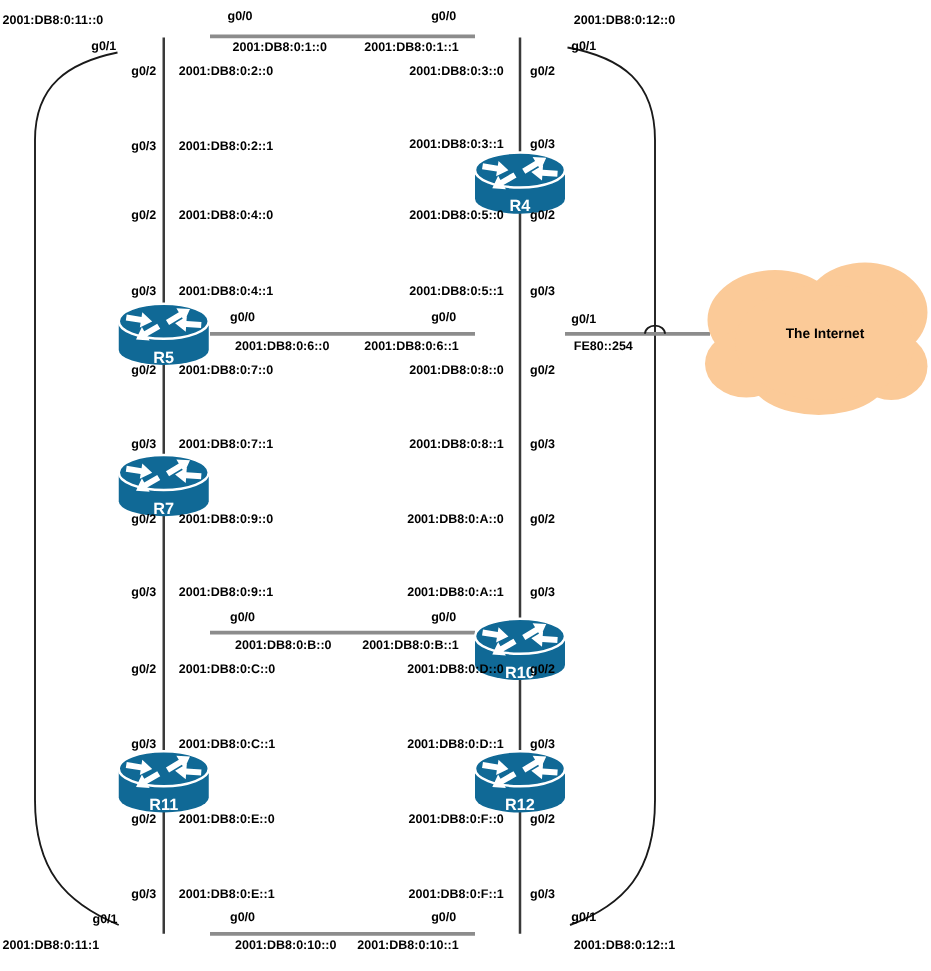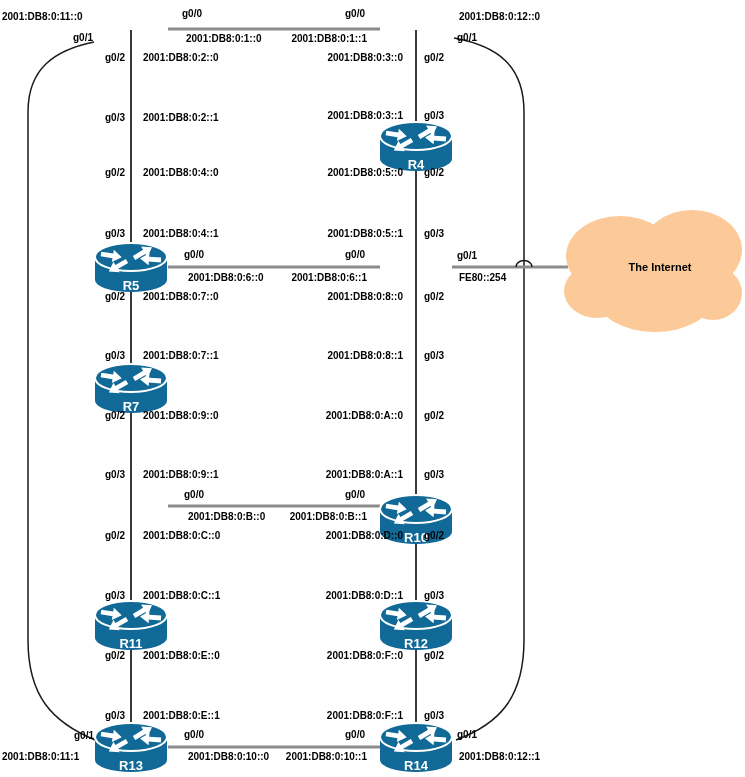--- a/index.html
+++ b/index.html
@@ -77,28 +77,20 @@
         <use href="#router-body" xlink:href="#router-body"></use>
         <text class="rname" x="38" y="49">R10</text>
       </svg></div>
   <div class="r" style="left:93px;top:599px"><svg width="76" height="52" viewBox="0 0 76 52">
         <use href="#router-body" xlink:href="#router-body"></use>
         <text class="rname" x="38" y="49">R11</text>
       </svg></div>
   <div class="r" style="left:378px;top:599px"><svg width="76" height="52" viewBox="0 0 76 52">
         <use href="#router-body" xlink:href="#router-body"></use>
         <text class="rname" x="38" y="49">R12</text>
-      </svg></div>
-  <div class="r" style="left:93px;top:721px"><svg width="76" height="52" viewBox="0 0 76 52">
-        <use href="#router-body" xlink:href="#router-body"></use>
-        <text class="rname" x="38" y="49">R13</text>
-      </svg></div>
-  <div class="r" style="left:378px;top:721px"><svg width="76" height="52" viewBox="0 0 76 52">
-        <use href="#router-body" xlink:href="#router-body"></use>
-        <text class="rname" x="38" y="49">R14</text>
       </svg></div>
 
   <span class="cloudlbl">The Internet</span>
 
   <span class="lbl" style="left:2px;top:11px">2001:DB8:0:11::0</span>
   <span class="lbl" style="left:73px;top:32px">g0/1</span>
   <span class="lbl" style="left:182px;top:8px">g0/0</span>
   <span class="lbl" style="left:186px;top:33px">2001:DB8:0:1::0</span>
   <span class="lbl" style="left:105px;top:52px">g0/2</span>
   <span class="lbl" style="left:143px;top:52px">2001:DB8:0:2::0</span>

